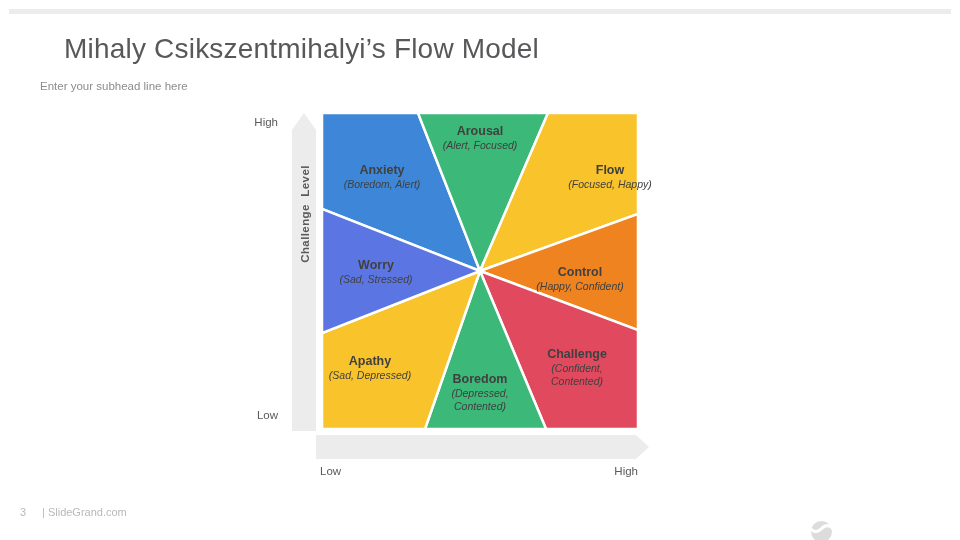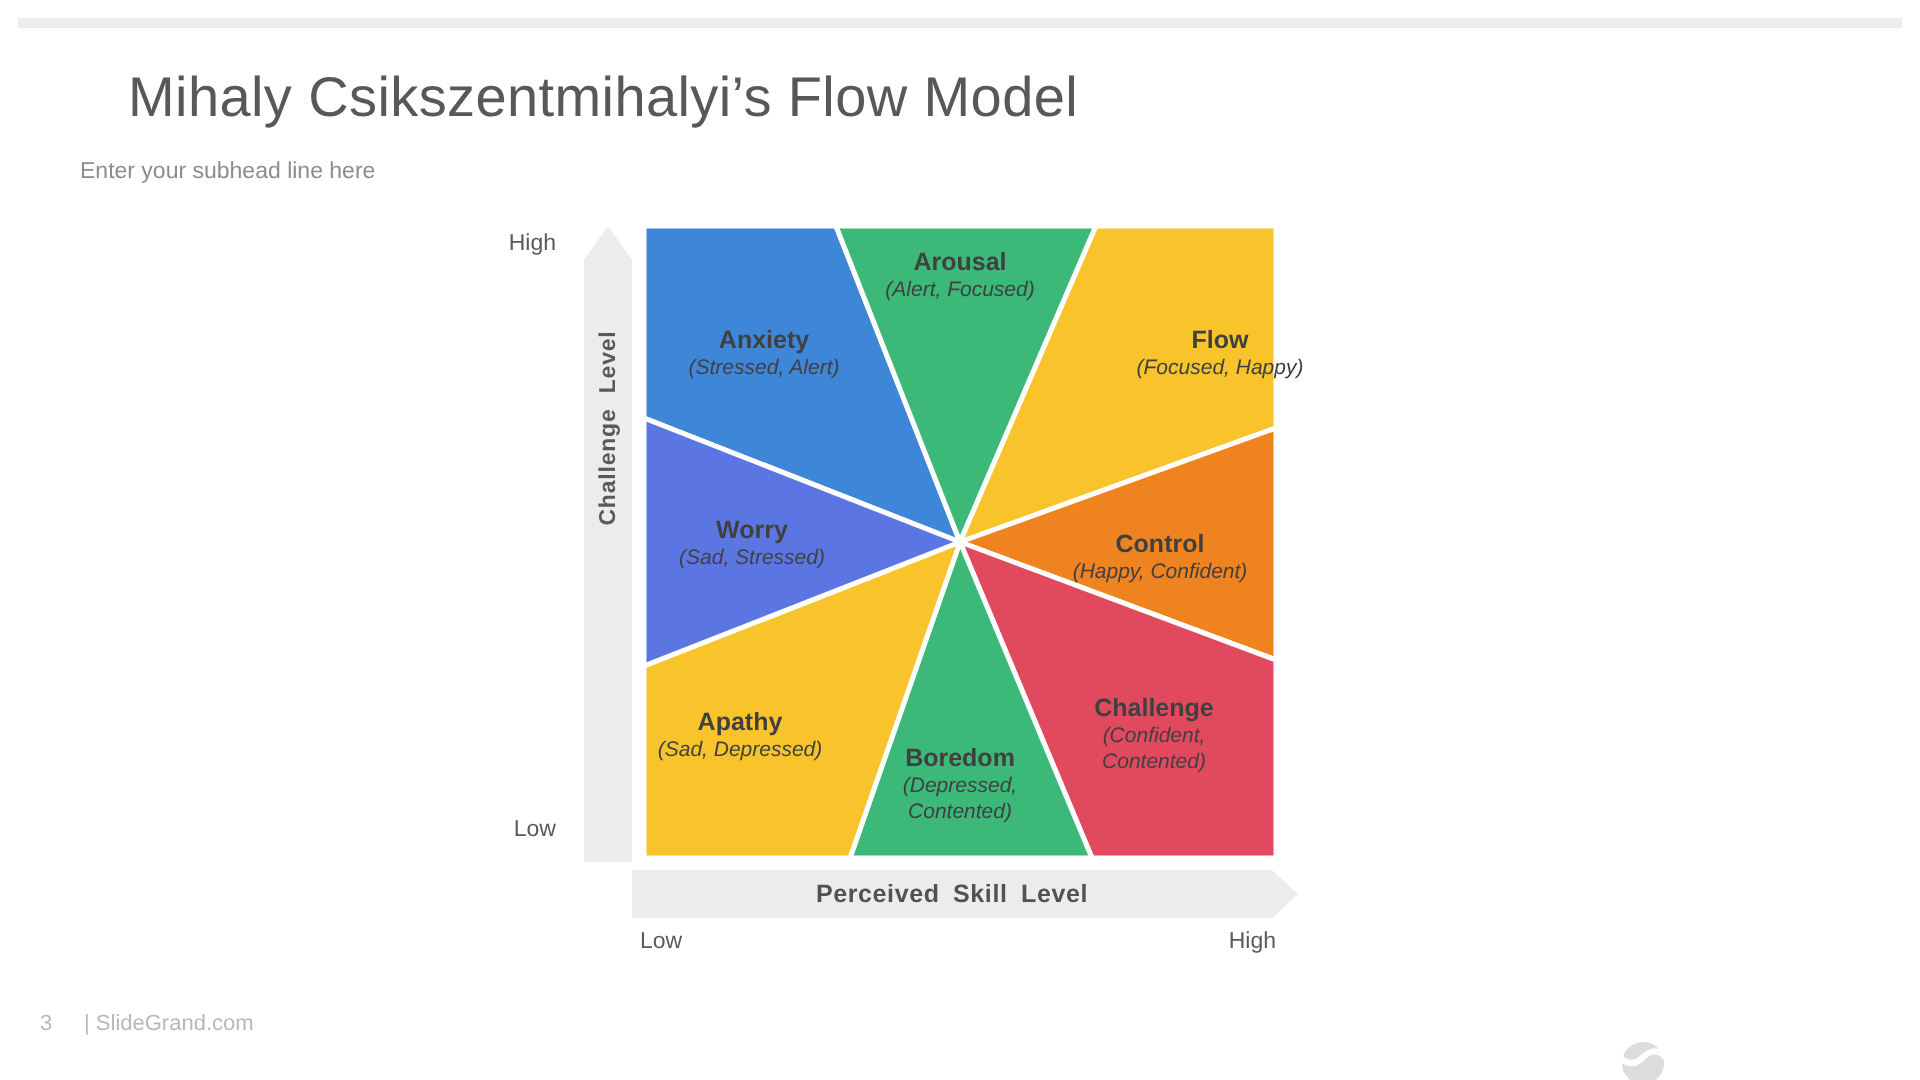--- a/index.html
+++ b/index.html
@@ -66,21 +66,21 @@
       <polygon points="158,158 316,101 316,217" fill="#EF8320"></polygon>
       <polygon points="158,158 316,217 316,316 224,316" fill="#E14A5E"></polygon>
       <polygon points="158,158 224,316 103,316" fill="#3CB878"></polygon>
       <polygon points="158,158 103,316 0,316 0,220" fill="#F9C32B"></polygon>
       <polygon points="158,158 0,220 0,96" fill="#5B76E3"></polygon>
     </g>
   </svg>
 
   <div class="label anxiety">
     <div class="name">Anxiety</div>
-    <div class="sub">(Stressed, Alert)</div>
+    <div class="sub">(Boredom, Alert)</div>
   </div>
   <div class="label arousal">
     <div class="name">Arousal</div>
     <div class="sub">(Alert, Focused)</div>
   </div>
   <div class="label flow">
     <div class="name">Flow</div>
     <div class="sub">(Focused, Happy)</div>
   </div>
   <div class="label control">
@@ -107,21 +107,20 @@
   <svg class="y-arrow" width="24" height="318" viewBox="0 0 24 318">
     <polygon points="12,0 24,17 24,318 0,318 0,17" fill="#ececec"></polygon>
   </svg>
   <div class="y-axis-label">Challenge Level</div>
   <div class="tick y-high">High</div>
   <div class="tick y-low">Low</div>
 
   <svg class="x-arrow" width="334" height="24" viewBox="0 0 334 24">
     <polygon points="0,0 320,0 333,12 320,24 0,24" fill="#ececec"></polygon>
   </svg>
-  <div class="x-axis-label">Perceived Skill Level</div>
   <div class="tick x-low">Low</div>
   <div class="tick x-high">High</div>
 
   <div class="footer-left">
     <span class="page-no">3</span>
     <span>| SlideGrand.com</span>
   </div>
 
   <div class="brand">
     <svg width="23" height="23" viewBox="0 0 24 24">

